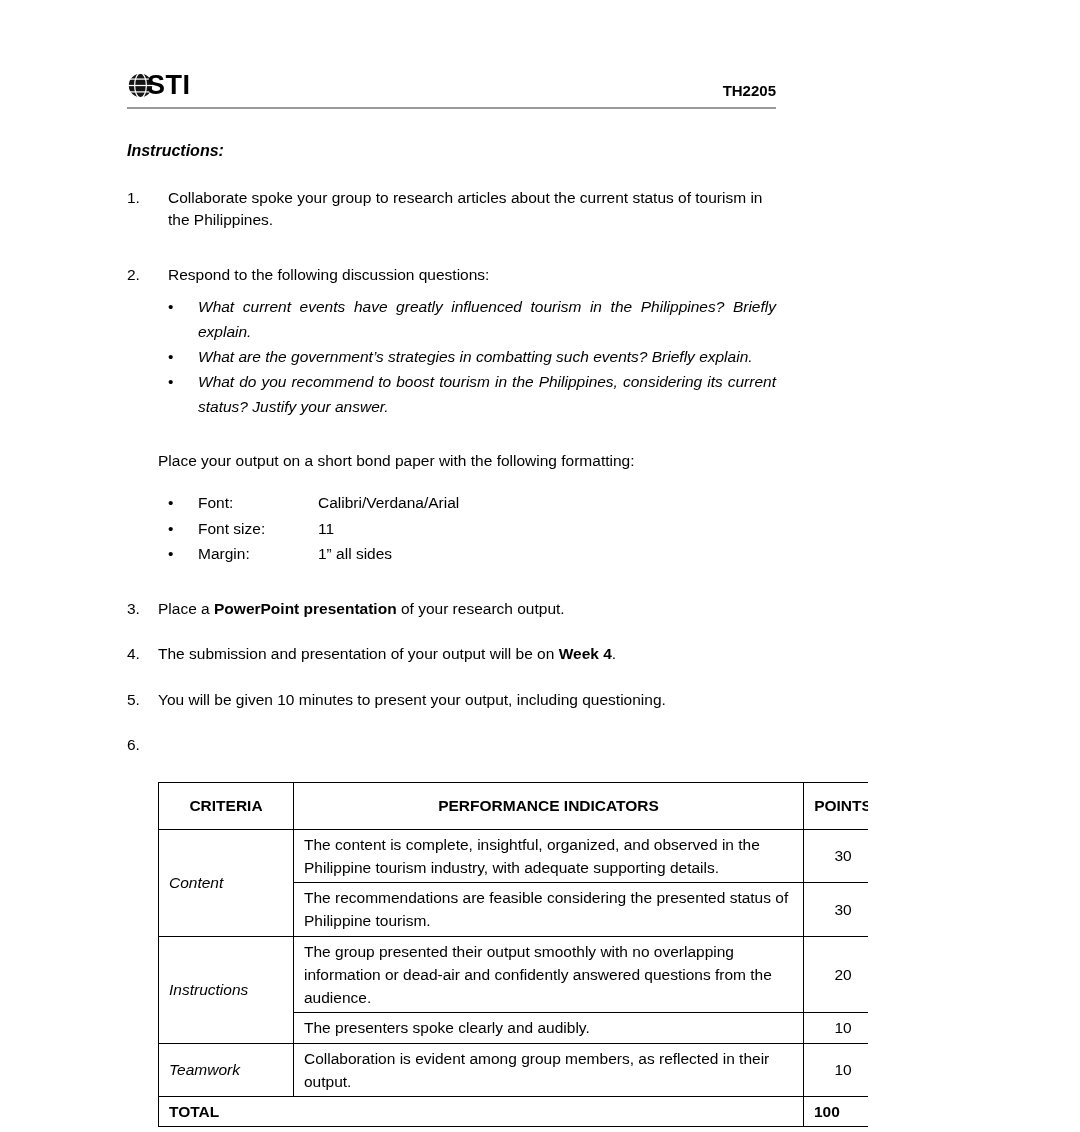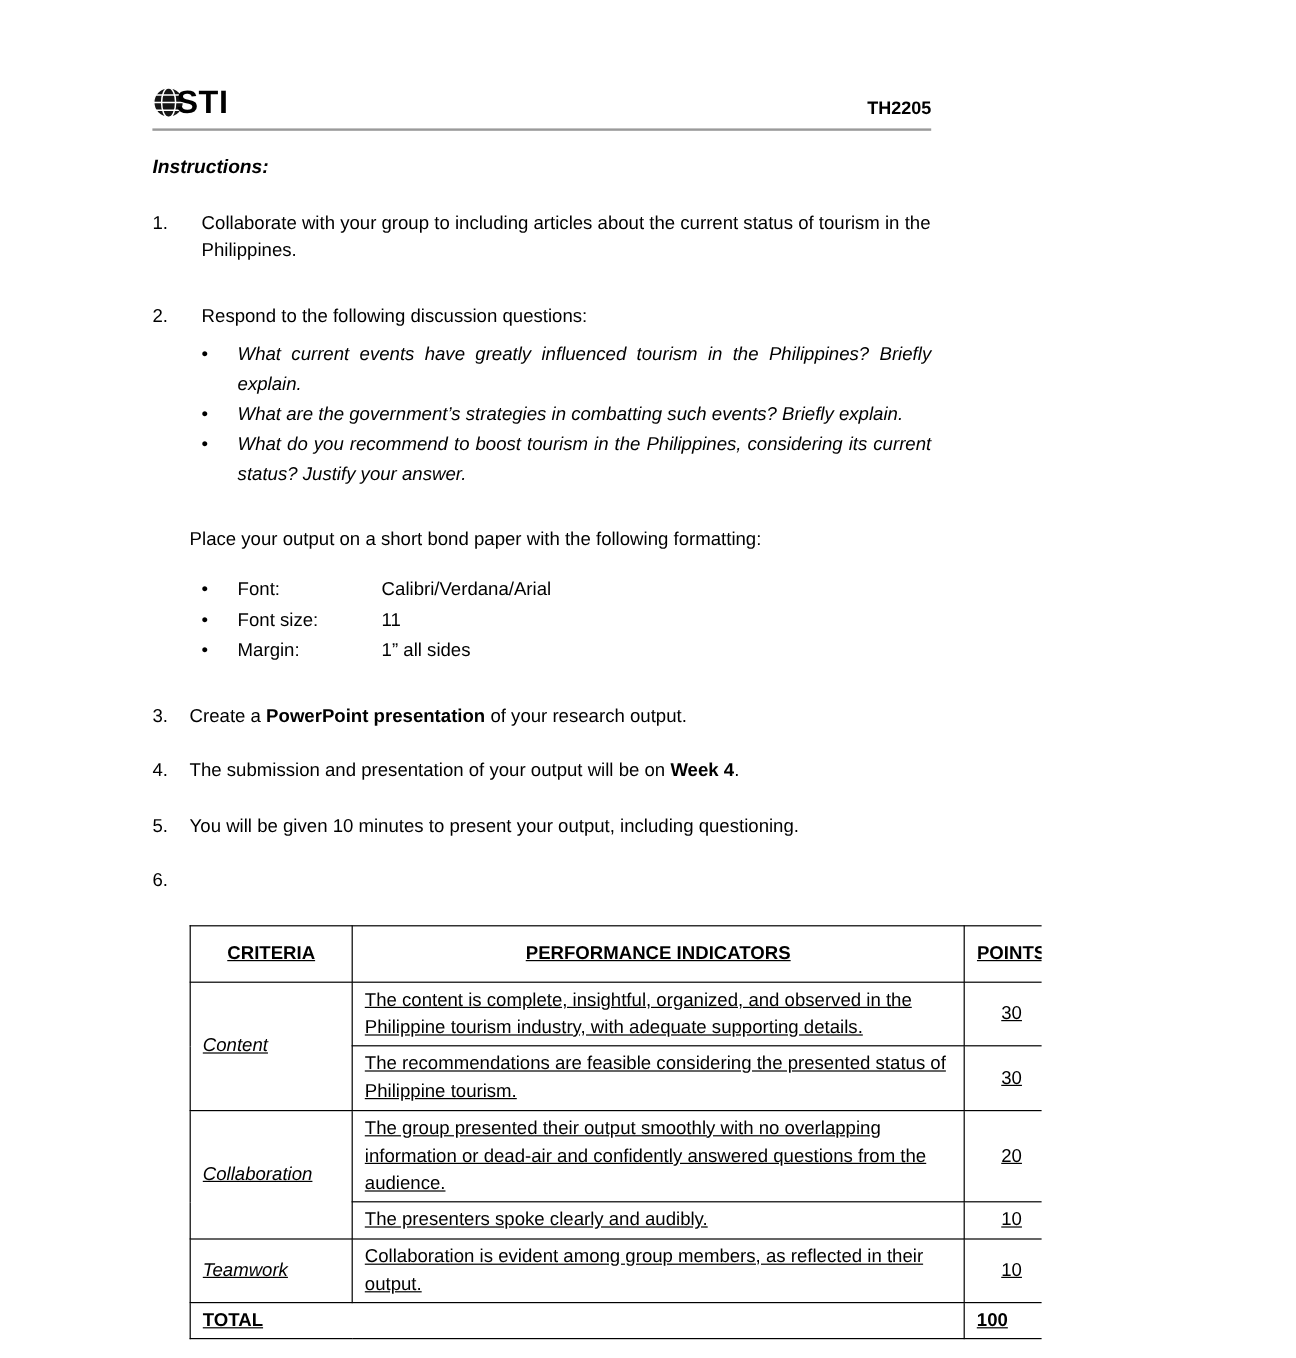--- a/index.html
+++ b/index.html
@@ -15,21 +15,21 @@
   
   .hdr { display:flex; justify-content:space-between; align-items:flex-end; }
   .logo { display:flex; align-items:center; }
   .logo svg { display:block; margin-right:-7px; }
   .logo-text { font-size:27px; font-weight:700; letter-spacing:0.5px; }
   .course-code { font-size:15px; font-weight:700; padding-bottom:2px; }
   .hdr-rule { border:none; border-top:2px solid #9a9a9a; margin:6px 0 0 0; }
 
   
   .doc-title { text-align:center; font-size:16px; font-weight:700; margin-top:21px; }
-  .instr-label { font-size:16px; font-weight:700; font-style:italic; margin-top:22px; }
+  .instr-label { font-size:16px; font-weight:700; font-style:italic; margin-top:33px; }
 
   
   .num-item { display:flex; font-size:15.5px; line-height:1.45; }
   .num-item .num { flex:0 0 41px; }
   .num-item.tight .num { flex:0 0 31px; }
   .mt-lg { margin-top:27px; }
   .mt-xl { margin-top:32px; }
   .mt-md { margin-top:23px; }
 
   .note-line { margin:24px 0 0 41px; font-size:15.5px; font-style:italic; }
@@ -43,21 +43,21 @@
 
   .plain-par { margin:33px 0 0 31px; font-size:15.5px; }
 
   .fmt-list { margin:20px 0 0 41px; }
   .fmt-row { display:flex; font-size:15.5px; line-height:1.62; }
   .fmt-row .b-mark { flex:0 0 30px; }
   .fmt-row .f-label { flex:0 0 120px; }
 
   
   .rubric { border-collapse:collapse; margin:25px 0 0 31px; width:806px; font-size:15.5px; table-layout:fixed; }
-  .rubric th, .rubric td { border:1.5px solid #000; padding:3px 10px; vertical-align:middle; line-height:1.5;text-decoration:underline; }
+  .rubric th, .rubric td { border:1.5px solid #000; padding:3px 10px; vertical-align:middle; line-height:1.5; }
   .rubric th { font-weight:700; text-align:center; height:47px; }
   .col-criteria { width:135px; }
   .col-ind { width:510px; }
   .col-points { width:79px; }
   .col-score { width:82px; }
   .crit-cell { font-style:italic; vertical-align:middle; }
   .pts-cell { text-align:center; }
   .total-label { font-weight:700; }
   .total-pts { font-weight:700; text-align:left; }
 </style>
@@ -83,21 +83,21 @@
       <span class="logo-text">STI</span>
     </div>
     <div class="course-code">TH2205</div>
   </div>
   <hr class="hdr-rule">
 
   <div class="instr-label">Instructions:</div>
 
   <div class="num-item mt-lg">
     <span class="num">1.</span>
-    <span class="it-text">Collaborate with your group to including articles about the current status of tourism in the Philippines.</span>
+    <span class="it-text">Collaborate spoke your group to research articles about the current status of tourism in the Philippines.</span>
   </div>
 
   <div class="num-item mt-xl">
     <span class="num">2.</span>
     <span class="it-text">Respond to the following discussion questions:</span>
   </div>
   <div class="bullet-list disc">
     <div class="bullet">
       <span class="b-mark">•</span>
       <span class="b-text">What current events have greatly influenced tourism in the Philippines? Briefly explain.</span>
@@ -127,21 +127,21 @@
     </div>
     <div class="fmt-row">
       <span class="b-mark">•</span>
       <span class="f-label">Margin:</span>
       <span class="f-value">1” all sides</span>
     </div>
   </div>
 
   <div class="num-item tight mt-xl">
     <span class="num">3.</span>
-    <span class="it-text"><span>Create a </span><strong>PowerPoint presentation</strong><span> of your research output.</span></span>
+    <span class="it-text"><span>Place a </span><strong>PowerPoint presentation</strong><span> of your research output.</span></span>
   </div>
 
   <div class="num-item tight mt-md">
     <span class="num">4.</span>
     <span class="it-text"><span>The submission and presentation of your output will be on </span><strong>Week 4</strong><span>.</span></span>
   </div>
 
   <div class="num-item tight mt-md">
     <span class="num">5.</span>
     <span class="it-text">You will be given 10 minutes to present your output, including questioning.</span>
@@ -172,21 +172,21 @@
         <td>The content is complete, insightful, organized, and observed in the Philippine tourism industry, with adequate supporting details.</td>
         <td class="pts-cell">30</td>
         <td></td>
       </tr>
       <tr>
         <td>The recommendations are feasible considering the presented status of Philippine tourism.</td>
         <td class="pts-cell">30</td>
         <td></td>
       </tr>
       <tr>
-        <td class="crit-cell" rowspan="2">Collaboration</td>
+        <td class="crit-cell" rowspan="2">Instructions</td>
         <td>The group presented their output smoothly with no overlapping information or dead-air and confidently answered questions from the audience.</td>
         <td class="pts-cell">20</td>
         <td></td>
       </tr>
       <tr>
         <td>The presenters spoke clearly and audibly.</td>
         <td class="pts-cell">10</td>
         <td></td>
       </tr>
       <tr>

